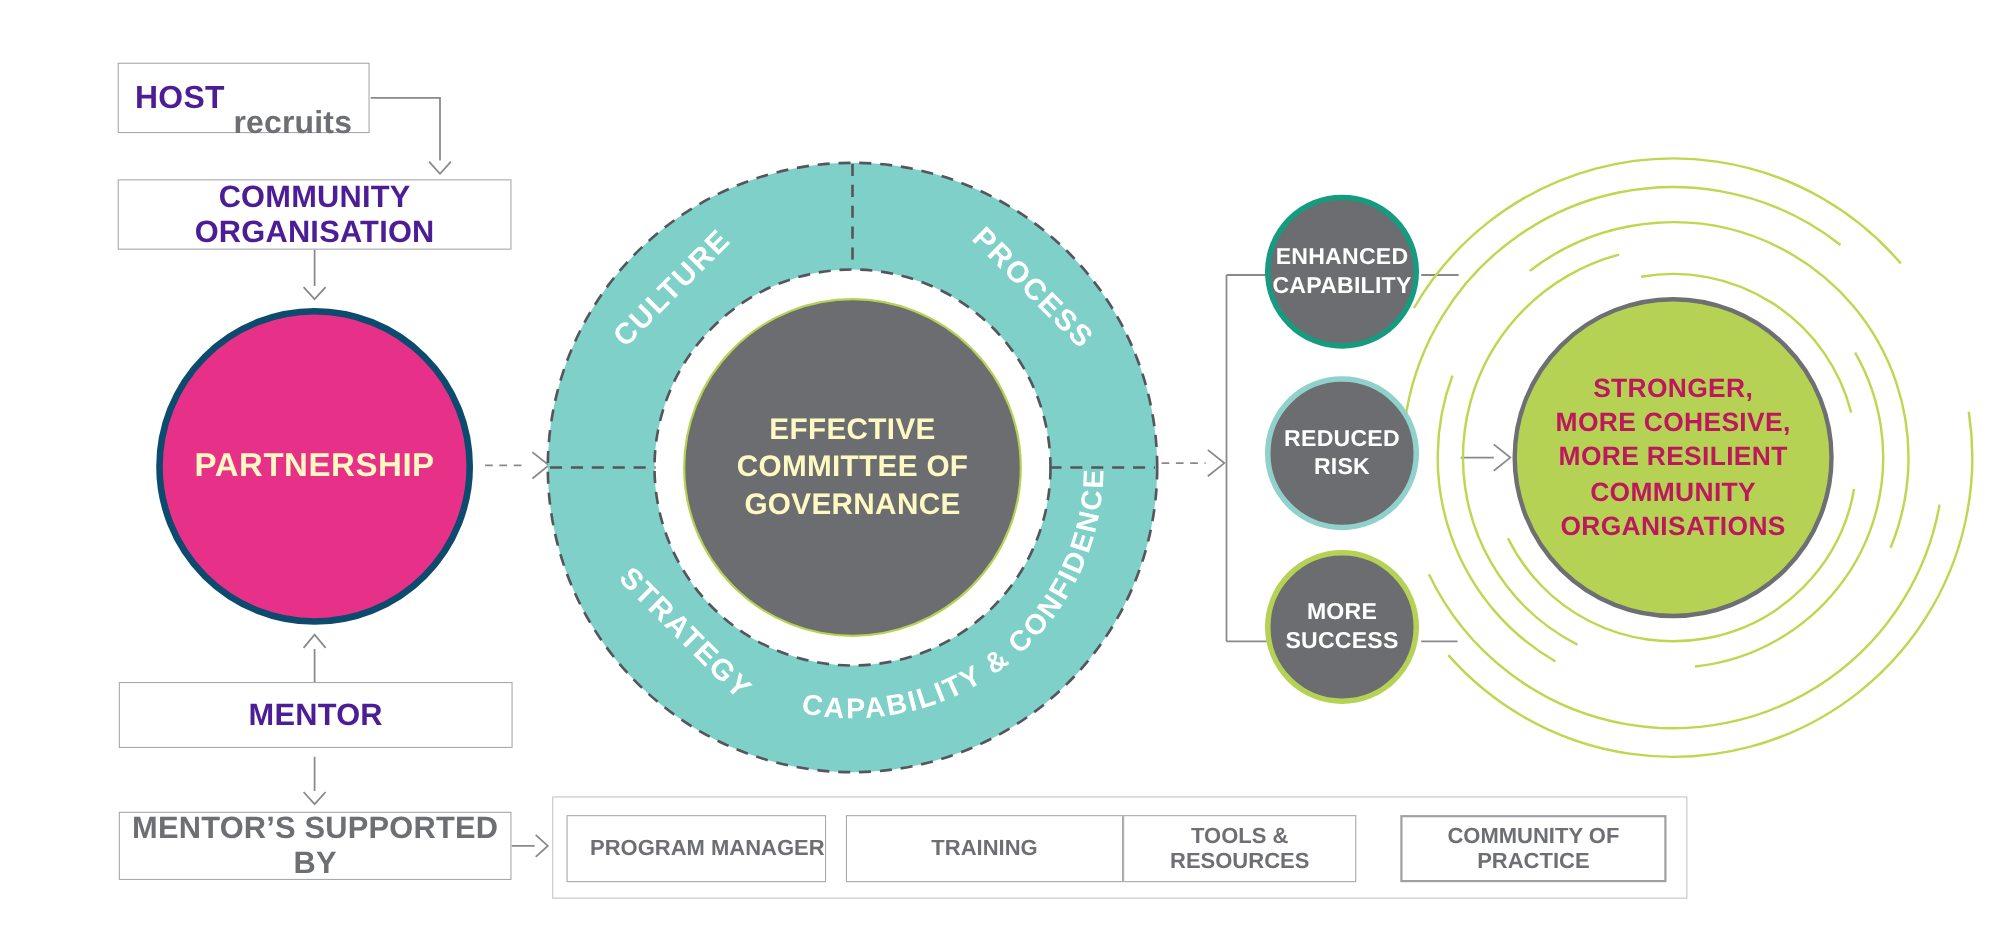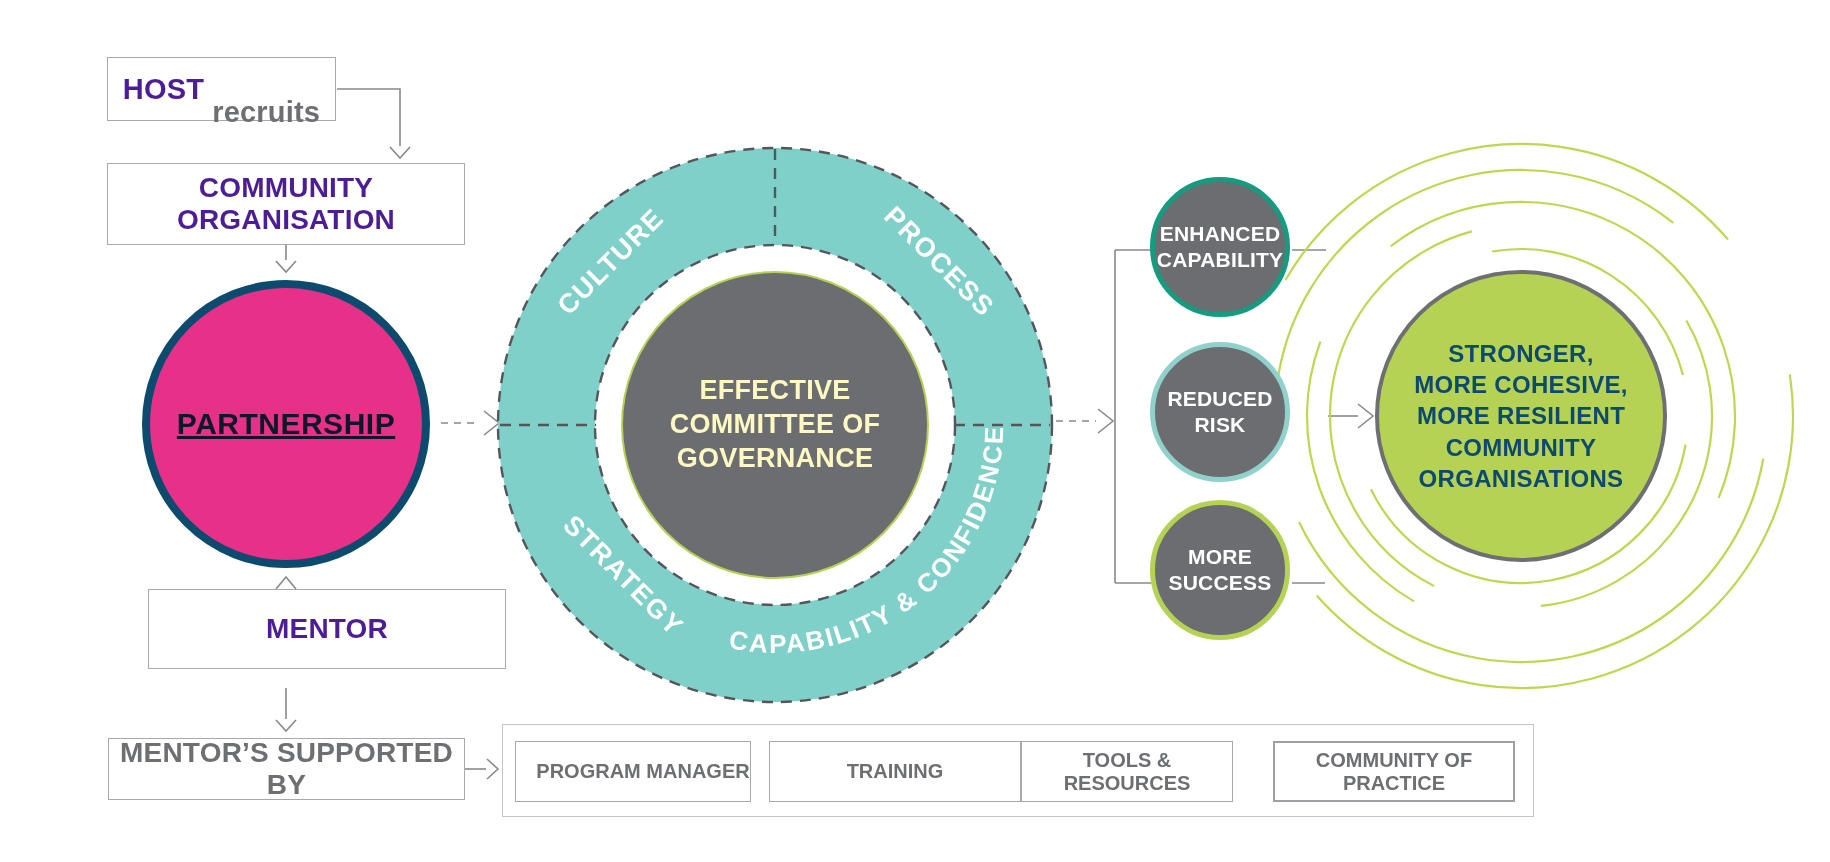--- a/index.html
+++ b/index.html
@@ -8,44 +8,44 @@
     font-family:"Liberation Sans",sans-serif;font-weight:bold;
   }
   #lines-layer{position:absolute;left:0;top:0;z-index:1;}
   .abs{position:absolute;box-sizing:border-box;display:flex;align-items:center;justify-content:center;text-align:center;z-index:2;}
   .box{background:#ffffff;border:1.5px solid #a7a9ac;color:#6d6f72;letter-spacing:.2px;}
   .pink-text{color:#4c1d95;}
   .gray-text{color:#6d6f72;margin-top:46px;}
   .pre{white-space:pre-line;}
   
   #host-box{left:107px;top:57px;width:229px;height:64px;font-size:29px;gap:8px;}
-  #community-box{left:107px;top:163px;width:358px;height:82px;font-size:28px;}
+  #community-box{left:107px;top:163px;width:358px;height:64px;font-size:28px;}
   #partnership-circle{left:142px;top:280px;width:288px;height:288px;border-radius:50%;
-     background:#e73189;border:8px solid #0c4a6e;color:#0f172a;font-size:30px;letter-spacing:.5px;text-decoration:underline;}
-  #mentor-box{left:108px;top:589px;width:358px;height:80px;font-size:28px;margin-left:40px;}
+     background:#e73189;border:6px solid #0c4a6e;color:#fef9c3;font-size:30px;letter-spacing:.5px;}
+  #mentor-box{left:108px;top:620px;width:358px;height:60px;font-size:28px;}
   #supported-box{left:108px;top:738px;width:357px;height:62px;font-size:28px;}
   
   #support-container{left:502px;top:724px;width:1032px;height:93px;background:#ffffff;border:1.5px solid #c3c5c7;}
   .support-box{position:absolute;top:16px;height:61px;background:#ffffff;border:1.5px solid #a7a9ac;
      color:#6d6f72;font-size:20px;display:flex;align-items:center;justify-content:center;box-sizing:border-box;}
   #support-box-0{left:12px;width:236px;padding-left:20px;}
   #support-box-1{left:266px;width:252px;}
   #support-box-2{left:518px;width:212px;}
   #support-box-3{left:770px;width:242px;border-width:2px;border-color:#9ea0a3;}
   
   #governance-circle{left:621px;top:271px;width:308px;height:308px;border-radius:50%;
      background:#6b6d70;border:2.5px solid #b5d255;color:#fef9c3;font-size:27px;line-height:1.25;letter-spacing:.3px;}
   
   .outcome-circle{border-radius:50%;background:#6b6d70;color:#ffffff;font-size:21px;line-height:1.22;letter-spacing:.2px;}
   #outcome-circle-0{left:1150px;top:177px;width:140px;height:140px;border:5px solid #159b80;}
   #outcome-circle-1{left:1150px;top:342px;width:140px;height:140px;border:5px solid #90d1cb;}
   #outcome-circle-2{left:1150px;top:500px;width:140px;height:140px;border:5px solid #b5d255;}
   
   #result-circle{left:1375px;top:270px;width:292px;height:292px;border-radius:50%;
-     background:#b5d255;border:4px solid #6d6f72;color:#0c4a6e;font-size:24px;line-height:1.3;letter-spacing:.3px;}
+     background:#b5d255;border:4px solid #6d6f72;color:#be185d;font-size:24px;line-height:1.3;letter-spacing:.3px;}
 </style>
 </head>
 <body>
 
 <div id="canvas">
 
   <svg id="lines-layer" width="1830" height="862" viewBox="0 0 1830 862">
 
     <g stroke="#87898c" stroke-width="1.6" fill="none">
       <path d="M337,89 H400 V146"></path>

